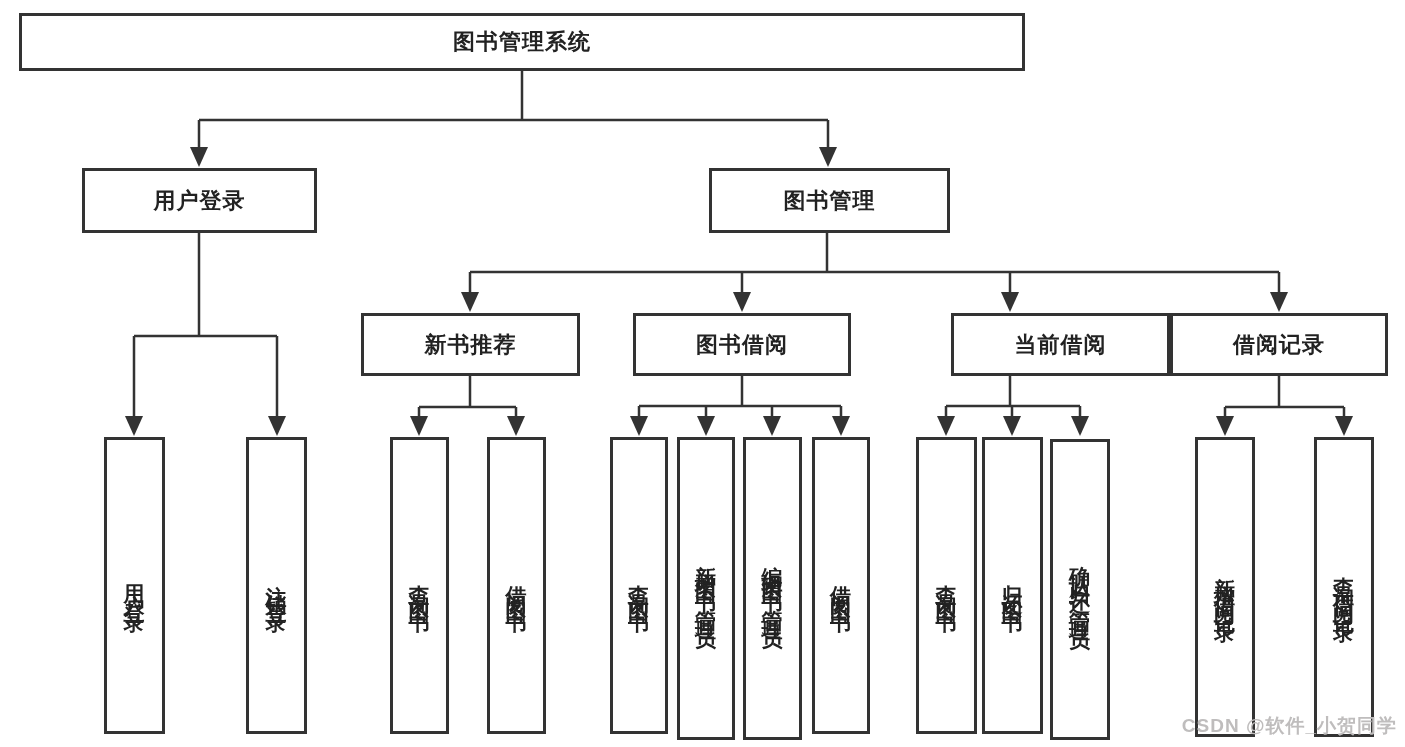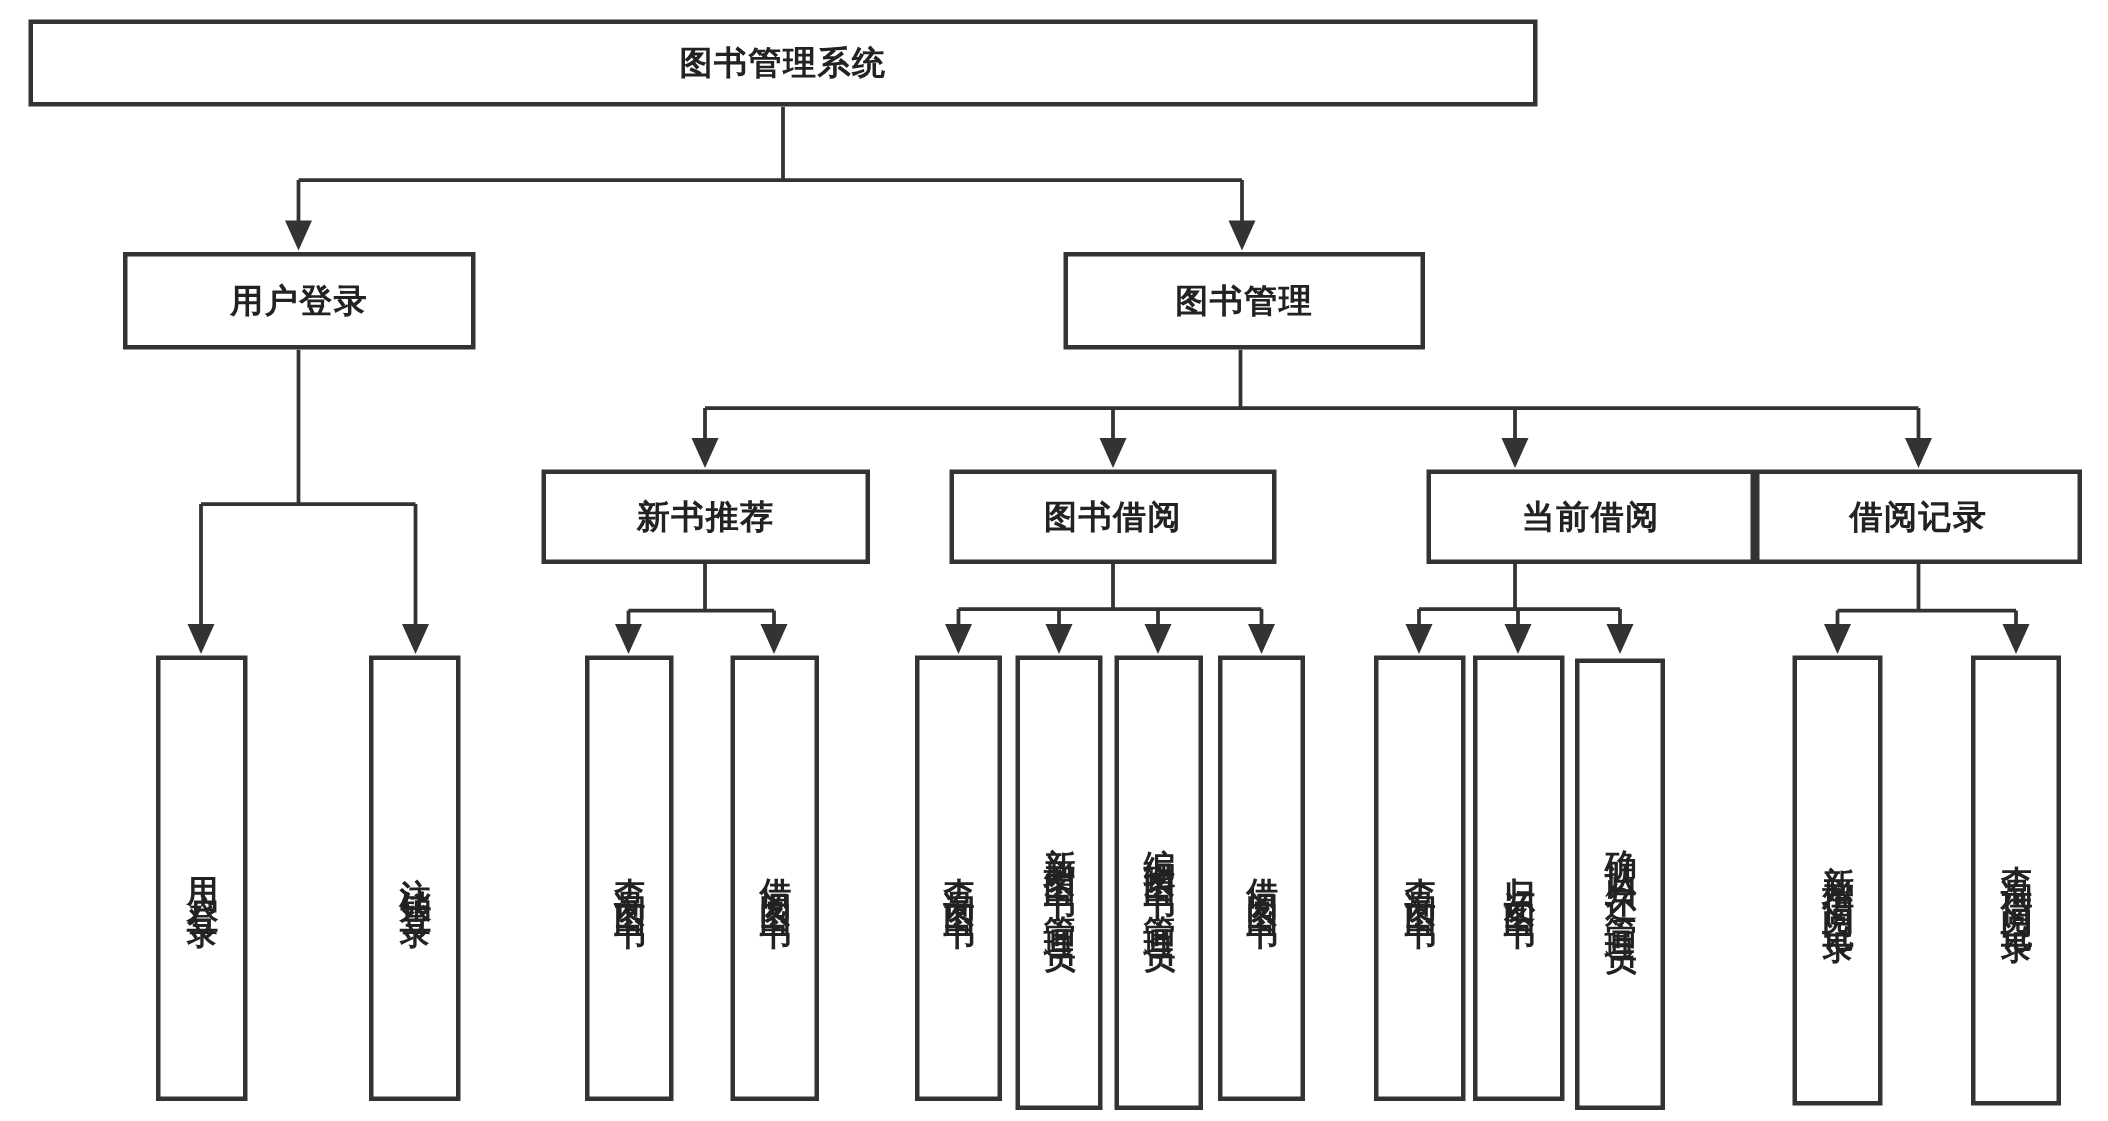--- a/index.html
+++ b/index.html
@@ -149,14 +149,15 @@
     <span>确认归还（管理员）</span>
   </div>
 
   <div class="vbox" style="left:1195px;top:437px;width:60px;height:300px">
     <span>新增借阅记录</span>
   </div>
   <div class="vbox" style="left:1314px;top:437px;width:60px;height:300px">
     <span>查询借阅记录</span>
   </div>
 
+  <div class="watermark">CSDN @软件_小贺同学</div>
 
 </div>
 
 </body></html>

